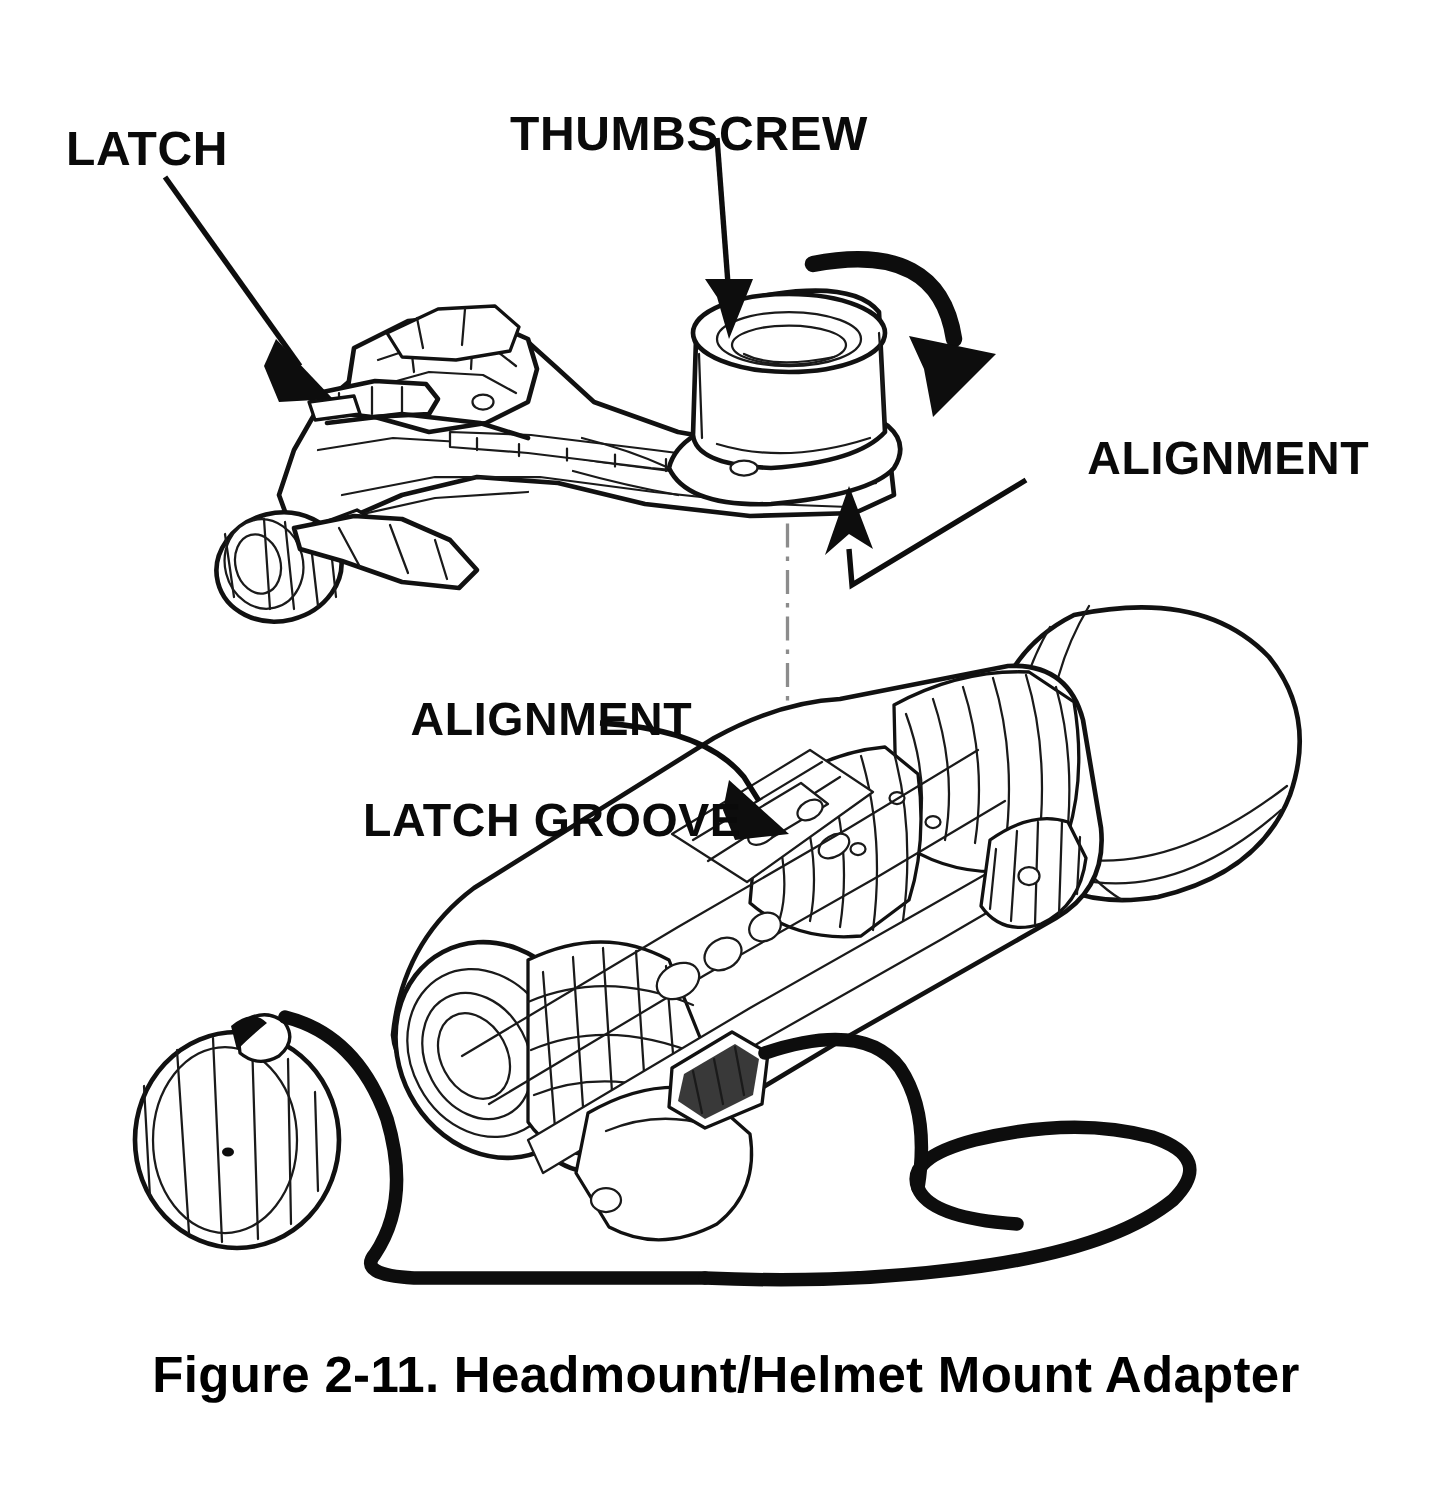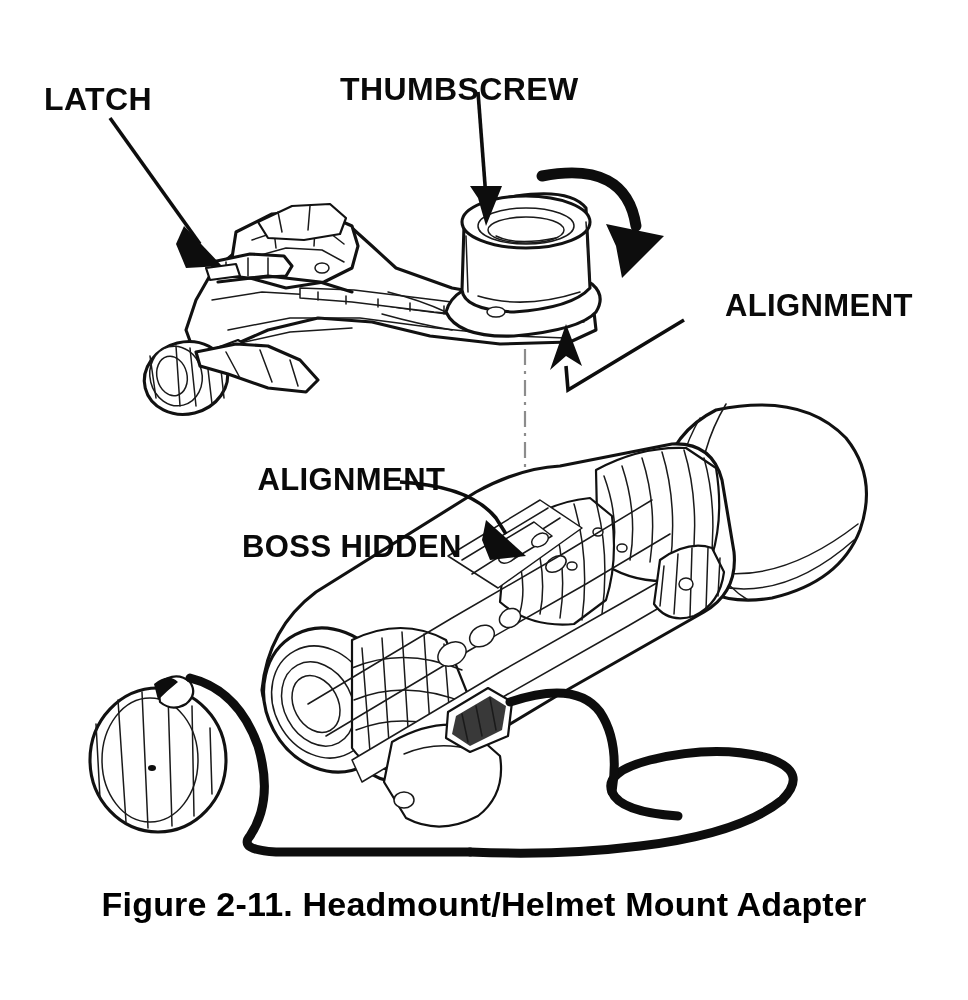--- a/index.html
+++ b/index.html
@@ -22,21 +22,21 @@
   }
   #label-latch{left:44px;top:82px;font-size:32px;}
   #label-thumbscrew{left:340px;top:44px;font-size:32px;margin-top:28px;}
   #label-boss-hidden{left:690px;top:256px;font-size:31px;text-align:center;}
   #label-boss-groove{left:206px;top:430px;font-size:31px;text-align:center;}
   #figure-caption{
     position:absolute;left:0;top:884px;width:968px;
     text-align:center;font-size:34px;font-weight:bold;
     line-height:1.22;color:#000;letter-spacing:0.2px;
   }
-  .cap-line{display:block;}
+  .cap-line{display:block;margin-top:13px;}
 </style>
 </head>
 <body>
 
 <div id="figure-root">
 
   <svg class="layer" viewBox="0 0 968 1000">
     <defs>
       <style>
         .ol{fill:none;stroke:#111;stroke-width:3.1;stroke-linejoin:round;stroke-linecap:round;}
@@ -264,20 +264,20 @@
   <div class="callout" id="label-latch">LATCH</div>
 
   <div class="callout" id="label-thumbscrew">THUMBSCREW</div>
 
   <div class="callout" id="label-boss-hidden">
     <span>ALIGNMENT</span><br>
   </div>
 
   <div class="callout" id="label-boss-groove">
     <span>ALIGNMENT</span><br>
-    <span>BOSS HIDDEN</span>
+    <span>LATCH GROOVE</span>
   </div>
 
   <div id="figure-caption">
     <span class="cap-line">Figure 2-11.  Headmount/Helmet Mount Adapter</span>
   </div>
 
 </div>
 
 </body></html>

